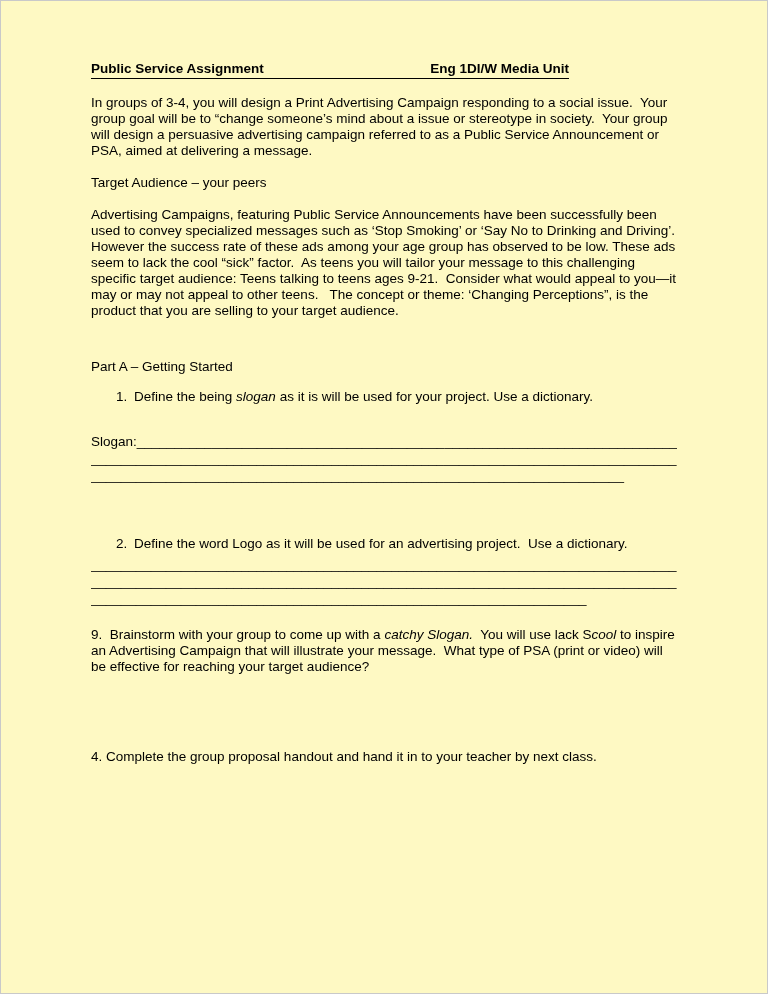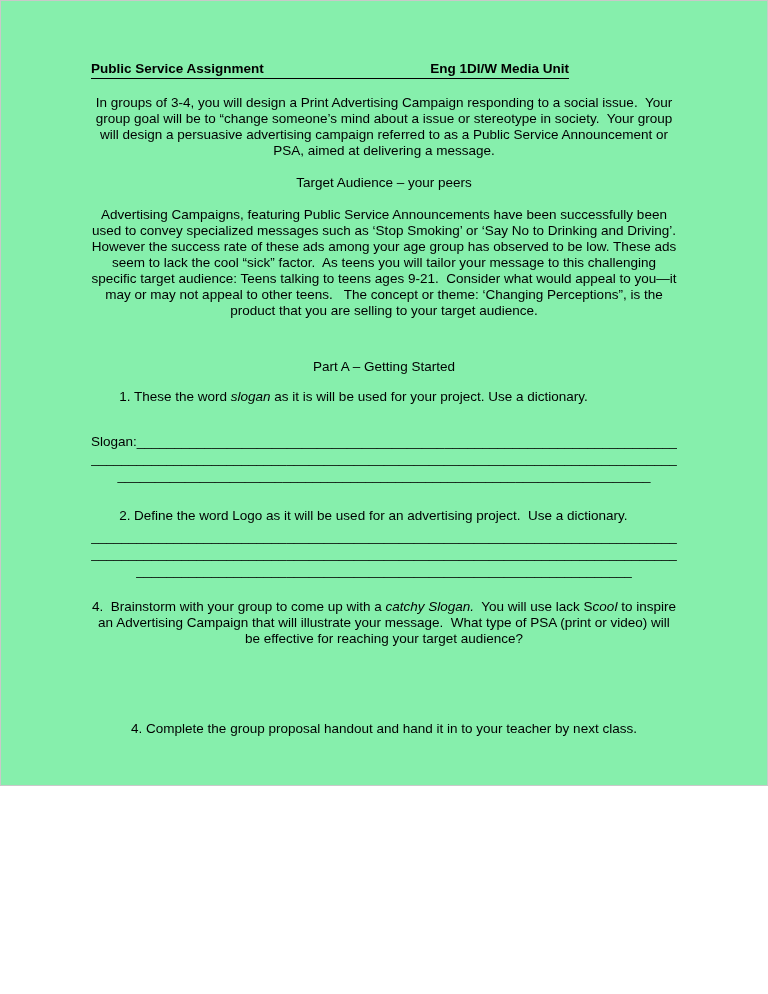--- a/index.html
+++ b/index.html
@@ -5,28 +5,27 @@
   * { margin: 0; padding: 0; box-sizing: border-box; }
   html, body { background: #ffffff; }
   body {
     font-family: "Liberation Sans", sans-serif;
     color: #000;
     display: flex;
     justify-content: center;
   }
   .page {
     width: 768px;
-    height: 786px;
-    background: #86efac;
+    height: 994px;
+    background: #fef9c3;
     border: 1px solid #c9c9c9;
     padding: 60px 90px 40px 90px;
     font-size: 13.5px;
     line-height: 16px;
     overflow: hidden;
-    text-align: center;
   }
   .header-row {
     display: flex;
     justify-content: space-between;
     width: 478px;
     font-weight: bold;
     border-bottom: 1px solid #000;
     padding-bottom: 1px;
     margin-bottom: 16px;
   }
@@ -43,21 +42,21 @@
     width: 18px;
     flex-shrink: 0;
   }
   .list-item .txt { white-space: pre-wrap; }
   .item1 { margin-bottom: 28px; }
   .fill-line {
     white-space: nowrap;
     overflow: hidden;
     line-height: 17px;
   }
-  .slogan-block { margin-bottom: 24px; }
+  .slogan-block { margin-bottom: 52px; }
   .logo-lines { margin-top: 4px; margin-bottom: 20px; }
   .q3 { margin-bottom: 74px; }
 </style>
 </head>
 <body>
 
 <div class="page">
 
   <div class="header-row">
     <span>Public Service Assignment</span>
@@ -69,37 +68,37 @@
   <div class="para">
     <p>Target Audience – your peers</p>
   </div>
 
   <p class="campaign">Advertising Campaigns, featuring Public Service Announcements have been successfully been used to convey specialized messages such as ‘Stop Smoking’ or ‘Say No to Drinking and Driving’. However the success rate of these ads among your age group has observed to be low. These ads seem to lack the cool “sick” factor.  As teens you will tailor your message to this challenging specific target audience: Teens talking to teens ages 9-21.  Consider what would appeal to you—it may or may not appeal to other teens.   The concept or theme: ‘Changing Perceptions”, is the product that you are selling to your target audience.</p>
 
   <p class="part-a-heading">Part A – Getting Started</p>
 
   <div class="list-item item1">
     <span class="num">1.</span>
-    <span class="txt"><span>These the word </span><span class="it">slogan</span><span> as it is will be used for your project. Use a dictionary.</span></span>
+    <span class="txt"><span>Define the being </span><span class="it">slogan</span><span> as it is will be used for your project. Use a dictionary.</span></span>
   </div>
 
   <div class="slogan-block">
     <p class="fill-line"><span>Slogan:</span><span>________________________________________________________________________</span></p>
     <p class="fill-line">______________________________________________________________________________</p>
     <p class="fill-line">_______________________________________________________________________</p>
   </div>
 
   <div class="list-item">
     <span class="num">2.</span>
     <span class="txt">Define the word Logo as it will be used for an advertising project.  Use a dictionary.</span>
   </div>
 
   <div class="logo-lines">
     <p class="fill-line">______________________________________________________________________________</p>
     <p class="fill-line">______________________________________________________________________________</p>
     <p class="fill-line">__________________________________________________________________</p>
   </div>
 
-  <p class="q3"><span>4.  Brainstorm with your group to come up with a </span><span class="it">catchy Slogan.</span><span>  You will use lack S</span><span class="it">cool</span><span> to inspire an Advertising Campaign that will illustrate your message.</span><span>  What type of PSA (print or video) will be effective for reaching your target audience?</span></p>
+  <p class="q3"><span>9.  Brainstorm with your group to come up with a </span><span class="it">catchy Slogan.</span><span>  You will use lack S</span><span class="it">cool</span><span> to inspire an Advertising Campaign that will illustrate your message.</span><span>  What type of PSA (print or video) will be effective for reaching your target audience?</span></p>
 
   <p>4. Complete the group proposal handout and hand it in to your teacher by next class.</p>
 
 </div>
 
 </body></html>

